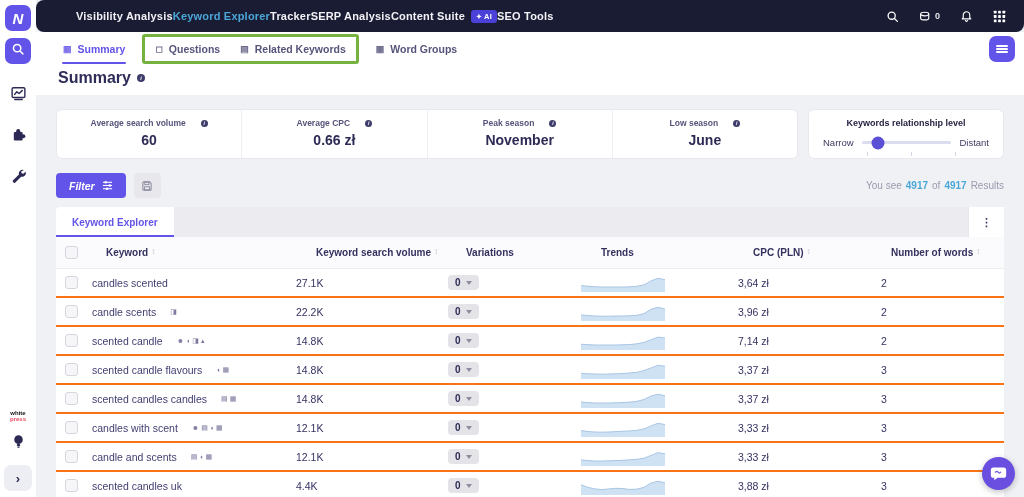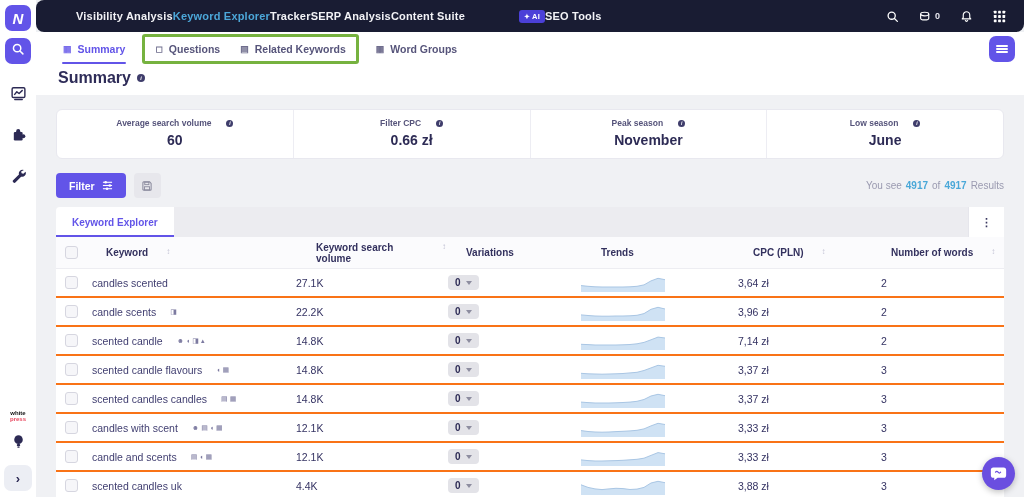--- a/index.html
+++ b/index.html
@@ -7,21 +7,21 @@
   body { font-family:"Liberation Sans",sans-serif; }
   .app { position:relative; width:1024px; height:497px; background:#eef0f3; overflow:hidden; }
   [data-interactable="true"] { cursor:pointer; }
 
   
   .topnav { position:absolute; left:36px; top:0; right:0; height:32px; background:#191c33;
             border-radius:8px 0 8px 8px; display:flex; align-items:center; z-index:4; }
   .nav-items { display:flex; align-items:center; padding-left:40px; }
   .nav-item { display:flex; align-items:center; gap:6px; font-size:11px; font-weight:700; color:#f2f2f6; letter-spacing:.2px; }
   .nav-item.active span:first-child { color:#4ca7d9; }
-  .ai-badge { background:#4b40d8; color:#fff; font-size:7.5px; font-weight:700; padding:2px 5px; border-radius:3px;margin-left:48px; }
+  .ai-badge { background:#4b40d8; color:#fff; font-size:7.5px; font-weight:700; padding:2px 5px; border-radius:3px; }
   .ai-badge::before { content:"✦"; margin-right:2px; font-size:7px; }
   .nav-right { margin-left:auto; display:flex; align-items:center; gap:20px; padding-right:18px; color:#fff; }
   .nav-ic { display:flex; align-items:center; gap:3px; font-size:9px; font-weight:700; color:#e8e8f0; }
   .nav-ic svg { display:block; }
 
   
   .sidebar { position:absolute; left:0; top:0; width:36px; height:100%; background:#ffffff; z-index:6;
              display:flex; flex-direction:column; align-items:center; }
   .logo { width:26px; height:26px; margin-top:5px; background:#6254e8; border-radius:7px;
           color:#fff; font-weight:700; font-style:italic; font-size:15px; display:grid; place-items:center; }
@@ -67,38 +67,38 @@
   .rel-title { font-size:9px; font-weight:800; color:#211f3e; text-align:center; }
   .rel-row { display:flex; align-items:center; gap:8px; padding:9px 14px 0; font-size:9.5px; color:#3c3a60; }
   .slider { flex:1; position:relative; height:3px; background:#dcdcf0; border-radius:2px; }
   .slider-handle { position:absolute; left:18%; top:50%; transform:translate(-50%,-50%);
                    width:13px; height:13px; border-radius:50%; background:#5b4fd6; }
   .ticks { position:relative; height:5px; margin:4px 42px 0 52px; }
   .ticks i { position:absolute; top:0; width:1px; height:4px; background:#d4d4e4; }
 
   .toolbar { display:flex; align-items:center; margin:14px 20px 0; }
   .filter-btn { background:#6254e8; color:#fff; font-size:10.5px; font-weight:700; height:25px;
-                padding:0 13px; border-radius:4px; display:flex; align-items:center; gap:7px; border:none; }
+                padding:0 13px; border-radius:4px; display:flex; align-items:center; gap:7px; border:none;font-style:italic; }
   .save-btn { width:27px; height:25px; background:#e7e7ec; border:none; border-radius:4px; margin-left:8px;
               display:grid; place-items:center; color:#8b8b9e; }
   .results { margin-left:auto; font-size:10px; color:#9a9ab0; display:flex; gap:4px; }
   .results .num { color:#4aa8d8; font-weight:700; }
 
   .table-card { margin:9px 20px 0; background:#fff; border-radius:4px 4px 0 0; height:300px; }
   .tabbar { height:30px; background:#ececf0; display:flex; position:relative; border-radius:4px 4px 0 0; }
   .table-tab { background:#fff; color:#6254e8; font-size:10px; font-weight:800; padding:0 16px;
                display:flex; align-items:center; position:relative; border-radius:4px 0 0 0; }
   .table-tab::after { content:""; position:absolute; left:0; right:0; bottom:0; height:2px; background:#6254e8; }
   .kebab { position:absolute; right:0; top:0; width:36px; height:30px; background:#fff;
            border-left:1px solid #e6e6ec; display:grid; place-items:center; color:#3a3860; font-size:11px; font-weight:700; }
 
   .grid-cols { display:grid; grid-template-columns:30px 210px 150px 135px 152px 138px 1fr; align-items:center; }
   .thead { height:32px; background:#fbfbfd; border-bottom:1px solid #ededf2;
            font-size:10px; font-weight:800; color:#33315e; }
-  .th { display:flex; gap:18px;padding-left:20px; }
+  .th { display:flex; gap:3px;padding-left:20px; }
   .sort { color:#c2c2d4; font-size:8px; }
   .cb { width:13px; height:13px; border:1px solid #d6d6e0; border-radius:3px; background:#f6f6f9; justify-self:center; }
   .trow { height:29px; border-bottom:2px solid #f97316; font-size:10.5px; color:#353363; }
   .c-kw { display:flex; align-items:center; padding-left:6px; }
   .kwt { color:#403e70; }
   .kwi { margin-left:14px; font-size:7px; color:#7c7aa0; letter-spacing:2px; }
   .c-cpc { padding-left:5px; }
   .c-wc { padding-left:10px; }
   .pill { display:inline-flex; align-items:center; gap:5px; background:#e3e3e8; border-radius:4px;
           padding:2px 7px; font-size:10px; font-weight:700; color:#2d2b55; margin-left:2px; }
@@ -262,40 +262,55 @@
       <div class="stats-card" data-interactable="false">
           <div class="stat" data-interactable="false">
             <div class="stat-label" data-interactable="false">
               <span data-interactable="false">Average search volume</span>
               <span class="info-dot" data-interactable="true">i</span>
             </div>
             <div class="stat-value" data-interactable="false">60</div>
           </div>
           <div class="stat" data-interactable="false">
             <div class="stat-label" data-interactable="false">
-              <span data-interactable="false">Filter CPC</span>
+              <span data-interactable="false">Average CPC</span>
               <span class="info-dot" data-interactable="true">i</span>
             </div>
             <div class="stat-value" data-interactable="false">0.66 zł</div>
           </div>
           <div class="stat" data-interactable="false">
             <div class="stat-label" data-interactable="false">
               <span data-interactable="false">Peak season</span>
               <span class="info-dot" data-interactable="true">i</span>
             </div>
             <div class="stat-value" data-interactable="false">November</div>
           </div>
           <div class="stat" data-interactable="false">
             <div class="stat-label" data-interactable="false">
               <span data-interactable="false">Low season</span>
               <span class="info-dot" data-interactable="true">i</span>
             </div>
             <div class="stat-value" data-interactable="false">June</div>
           </div>
         </div>
+      <div class="rel-card" data-interactable="false">
+        <div class="rel-title" data-interactable="false">Keywords relationship level</div>
+        <div class="rel-row">
+          <span data-interactable="false">Narrow</span>
+          <span class="slider" data-interactable="true">
+              <span class="slider-handle" data-interactable="true" style="left: 18%;"></span>
+            </span>
+          <span data-interactable="false">Distant</span>
+        </div>
+        <div class="ticks" data-interactable="false">
+            <i style="left:6%"></i>
+            <i style="left:50%"></i>
+            <i style="left:94%"></i>
+          </div>
+      </div>
     </div>
 
     <div class="toolbar" data-interactable="false">
       <button class="filter-btn" data-interactable="true">
         <span data-interactable="false">Filter</span>
         <svg data-interactable="false" width="11" height="11" viewBox="0 0 12 12">
             <line x1="1" y1="2.5" x2="11" y2="2.5" stroke="#fff" stroke-width="1.2"></line>
             <line x1="1" y1="6" x2="11" y2="6" stroke="#fff" stroke-width="1.2"></line>
             <line x1="1" y1="9.5" x2="11" y2="9.5" stroke="#fff" stroke-width="1.2"></line>
             <circle cx="4" cy="2.5" r="1.4" fill="#fff"></circle>

